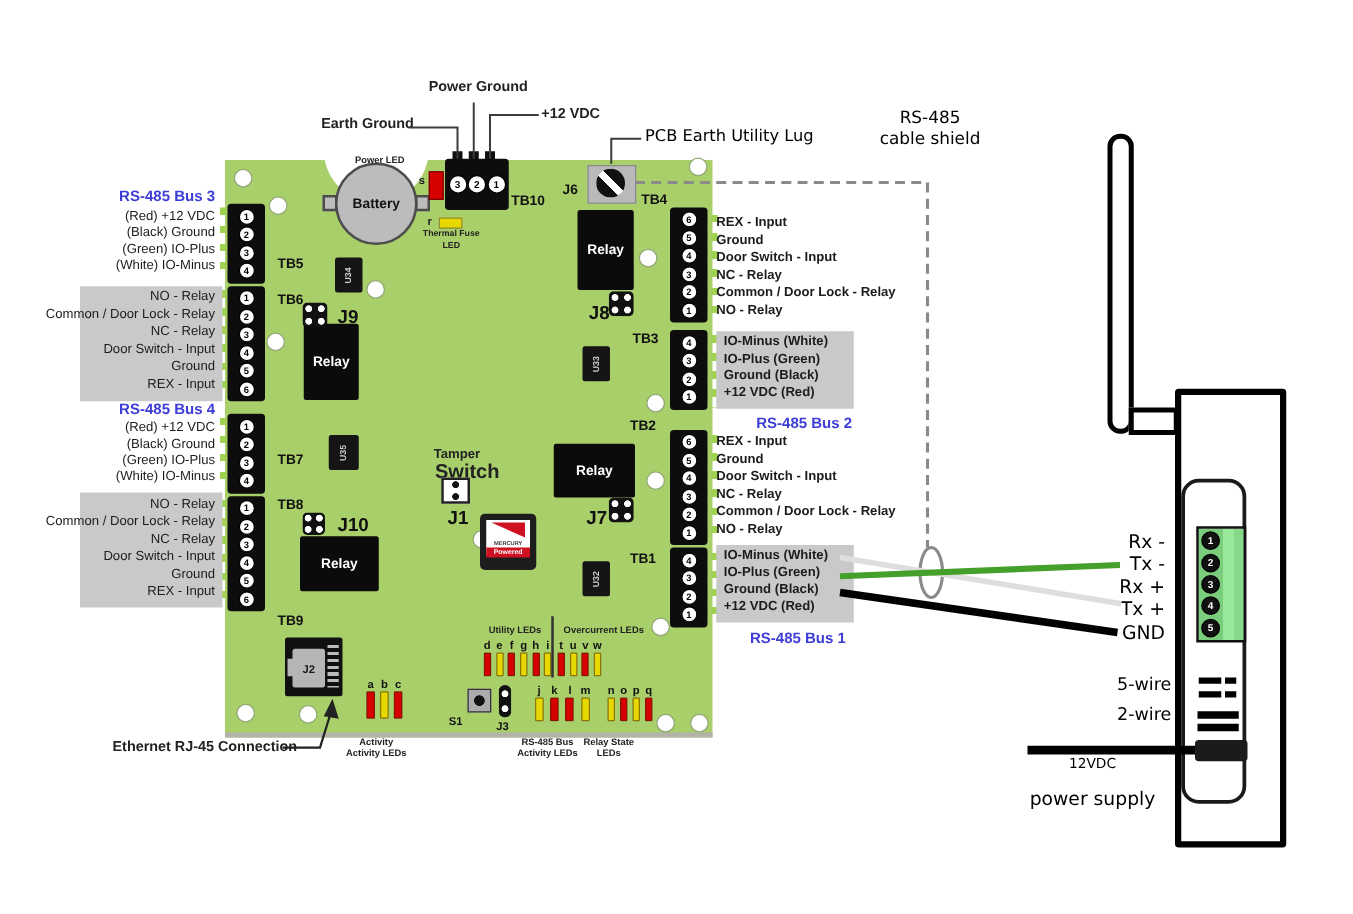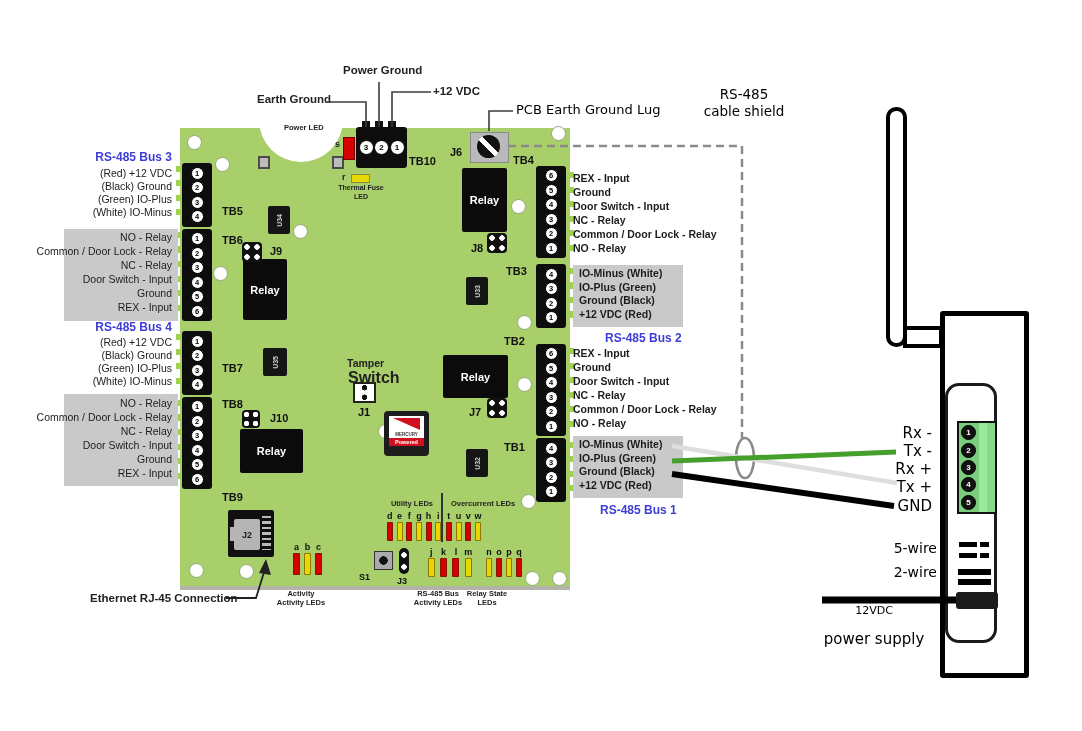--- a/index.html
+++ b/index.html
@@ -17,21 +17,21 @@
   .batt-tab{position:absolute;width:12px;height:13px;background:#bcbcbc;border:2px solid #4c4c4c;box-sizing:border-box;}
   .tblock{position:absolute;background:#0d0d0d;border-radius:3px;display:flex;flex-direction:column;
           justify-content:space-evenly;align-items:center;padding:2px 0;box-sizing:border-box;}
   .tblock.horiz{flex-direction:row;padding:0 2px;}
   .pin{width:13px;height:13px;border-radius:50%;background:#fff;border:1.5px solid #000;box-sizing:border-box;
        font-weight:bold;font-size:7.5px;color:#000;display:flex;align-items:center;justify-content:center;}
   .tb10pin .pin{width:15px;height:15px;font-size:8px;}
   .devblock .pin{width:15px;height:15px;background:#111;color:#fff;border:1px solid #000;font-size:8px;}
   .ticks{position:absolute;width:5px;background:repeating-linear-gradient(180deg,#9fd24f 0 6px,rgba(0,0,0,0) 6px 14.5px);}
   .tbl{position:absolute;font-weight:bold;font-size:11px;color:#111;white-space:nowrap;}
-  .jlbl{position:absolute;font-weight:bold;font-size:11px;color:#111;white-space:nowrap;}
+  .jlbl{position:absolute;font-weight:bold;font-size:15px;color:#111;white-space:nowrap;}
   .relay{position:absolute;background:#0b0b0b;color:#fff;display:flex;align-items:center;justify-content:center;
          font-weight:bold;font-size:11px;border-radius:2px;}
   .chip{position:absolute;background:#151515;border-radius:2px;display:flex;align-items:center;justify-content:center;}
   .chip span{writing-mode:vertical-rl;transform:rotate(180deg);font-weight:bold;font-size:7px;color:#cfcfcf;}
   .jumper{position:absolute;width:20px;height:20px;background:#111;border-radius:4px;
     background-image:radial-gradient(circle at 25% 25%,#fff 2.5px,rgba(0,0,0,0) 3px),
                      radial-gradient(circle at 75% 25%,#fff 2.5px,rgba(0,0,0,0) 3px),
                      radial-gradient(circle at 25% 75%,#fff 2.5px,rgba(0,0,0,0) 3px),
                      radial-gradient(circle at 75% 75%,#fff 2.5px,rgba(0,0,0,0) 3px);}
   .tamper-sw{position:absolute;left:353px;top:382px;width:23px;height:21px;background:#fff;border:2px solid #222;box-sizing:border-box;
@@ -89,20 +89,23 @@
   <div class="hole abs" style="left:517px;top:377px"></div>
   <div class="hole abs" style="left:378px;top:424px"></div>
   <div class="hole abs" style="left:521px;top:494px"></div>
   <div class="hole abs" style="left:189px;top:563px"></div>
   <div class="hole abs" style="left:239px;top:564px"></div>
   <div class="hole abs" style="left:525px;top:571px"></div>
   <div class="hole abs" style="left:552px;top:571px"></div>
 
   <div class="batt-tab" style="left:258px;top:156px"></div>
   <div class="batt-tab" style="left:332px;top:156px"></div>
+  <div class="battery">
+      <span>Battery</span>
+    </div>
   <div class="smalllbl" style="left:284px;top:123px">Power LED</div>
 
   <div class="smalllbl" style="left:335px;top:139px;font-size:9px">s</div>
   <div class="abs" style="left:343px;top:137px;width:10px;height:21px;background:#d60000;border:1px solid #700"></div>
   <div class="smalllbl" style="left:342px;top:172px;font-size:9px">r</div>
   <div class="abs" style="left:351px;top:174px;width:17px;height:7px;background:#e6d800;border:1px solid #8a8a40"></div>
   <div class="cap" style="left:361px;top:184px;font-size:7px">Thermal Fuse</div>
   <div class="cap" style="left:361px;top:193px;font-size:7px">LED</div>
 
   <div class="abs" style="left:362px;top:121px;width:8px;height:8px;background:#111"></div>
@@ -383,21 +386,21 @@
   <div class="graybox" style="left:573px;top:436px;width:110px;height:62px"></div>
   <div class="rline" style="left:579px;top:438px">IO-Minus (White)</div>
   <div class="rline" style="left:579px;top:452px">IO-Plus (Green)</div>
   <div class="rline" style="left:579px;top:465px">Ground (Black)</div>
   <div class="rline" style="left:579px;top:479px">+12 VDC (Red)</div>
   <div class="bus" style="left:600px;top:503px">RS-485 Bus 1</div>
 
   <div class="callout" style="left:343px;top:64px">Power Ground</div>
   <div class="callout" style="left:257px;top:93px">Earth Ground</div>
   <div class="callout" style="left:433px;top:85px">+12 VDC</div>
-  <div class="vlabel" style="left:516px;top:102px;font-size:13px">PCB Earth Ground Lug</div>
+  <div class="vlabel" style="left:516px;top:102px;font-size:13px">PCB Earth Utility Lug</div>
   <div class="vlabel" style="left:744px;top:86px;font-size:13.5px;transform:translateX(-50%)">RS-485</div>
   <div class="vlabel" style="left:744px;top:103px;font-size:13.5px;transform:translateX(-50%)">cable shield</div>
   <div class="callout" style="left:90px;top:592px">Ethernet RJ-45 Connection</div>
 
   <svg class="wires" width="1082" height="731" viewBox="0 0 1082 731">
     <path d="M508 146 H742 V438" fill="none" stroke="#8a8a8a" stroke-width="2.5" stroke-dasharray="8 5"></path>
     <ellipse cx="745" cy="458" rx="9" ry="20" fill="none" stroke="#8a8a8a" stroke-width="2.5"></ellipse>
     <line x1="672" y1="446" x2="897" y2="483" stroke="#dedede" stroke-width="4.5"></line>
     <line x1="672" y1="461" x2="896" y2="452" stroke="#44a02b" stroke-width="5"></line>
     <line x1="672" y1="474" x2="894" y2="506" stroke="#000000" stroke-width="6"></line>

